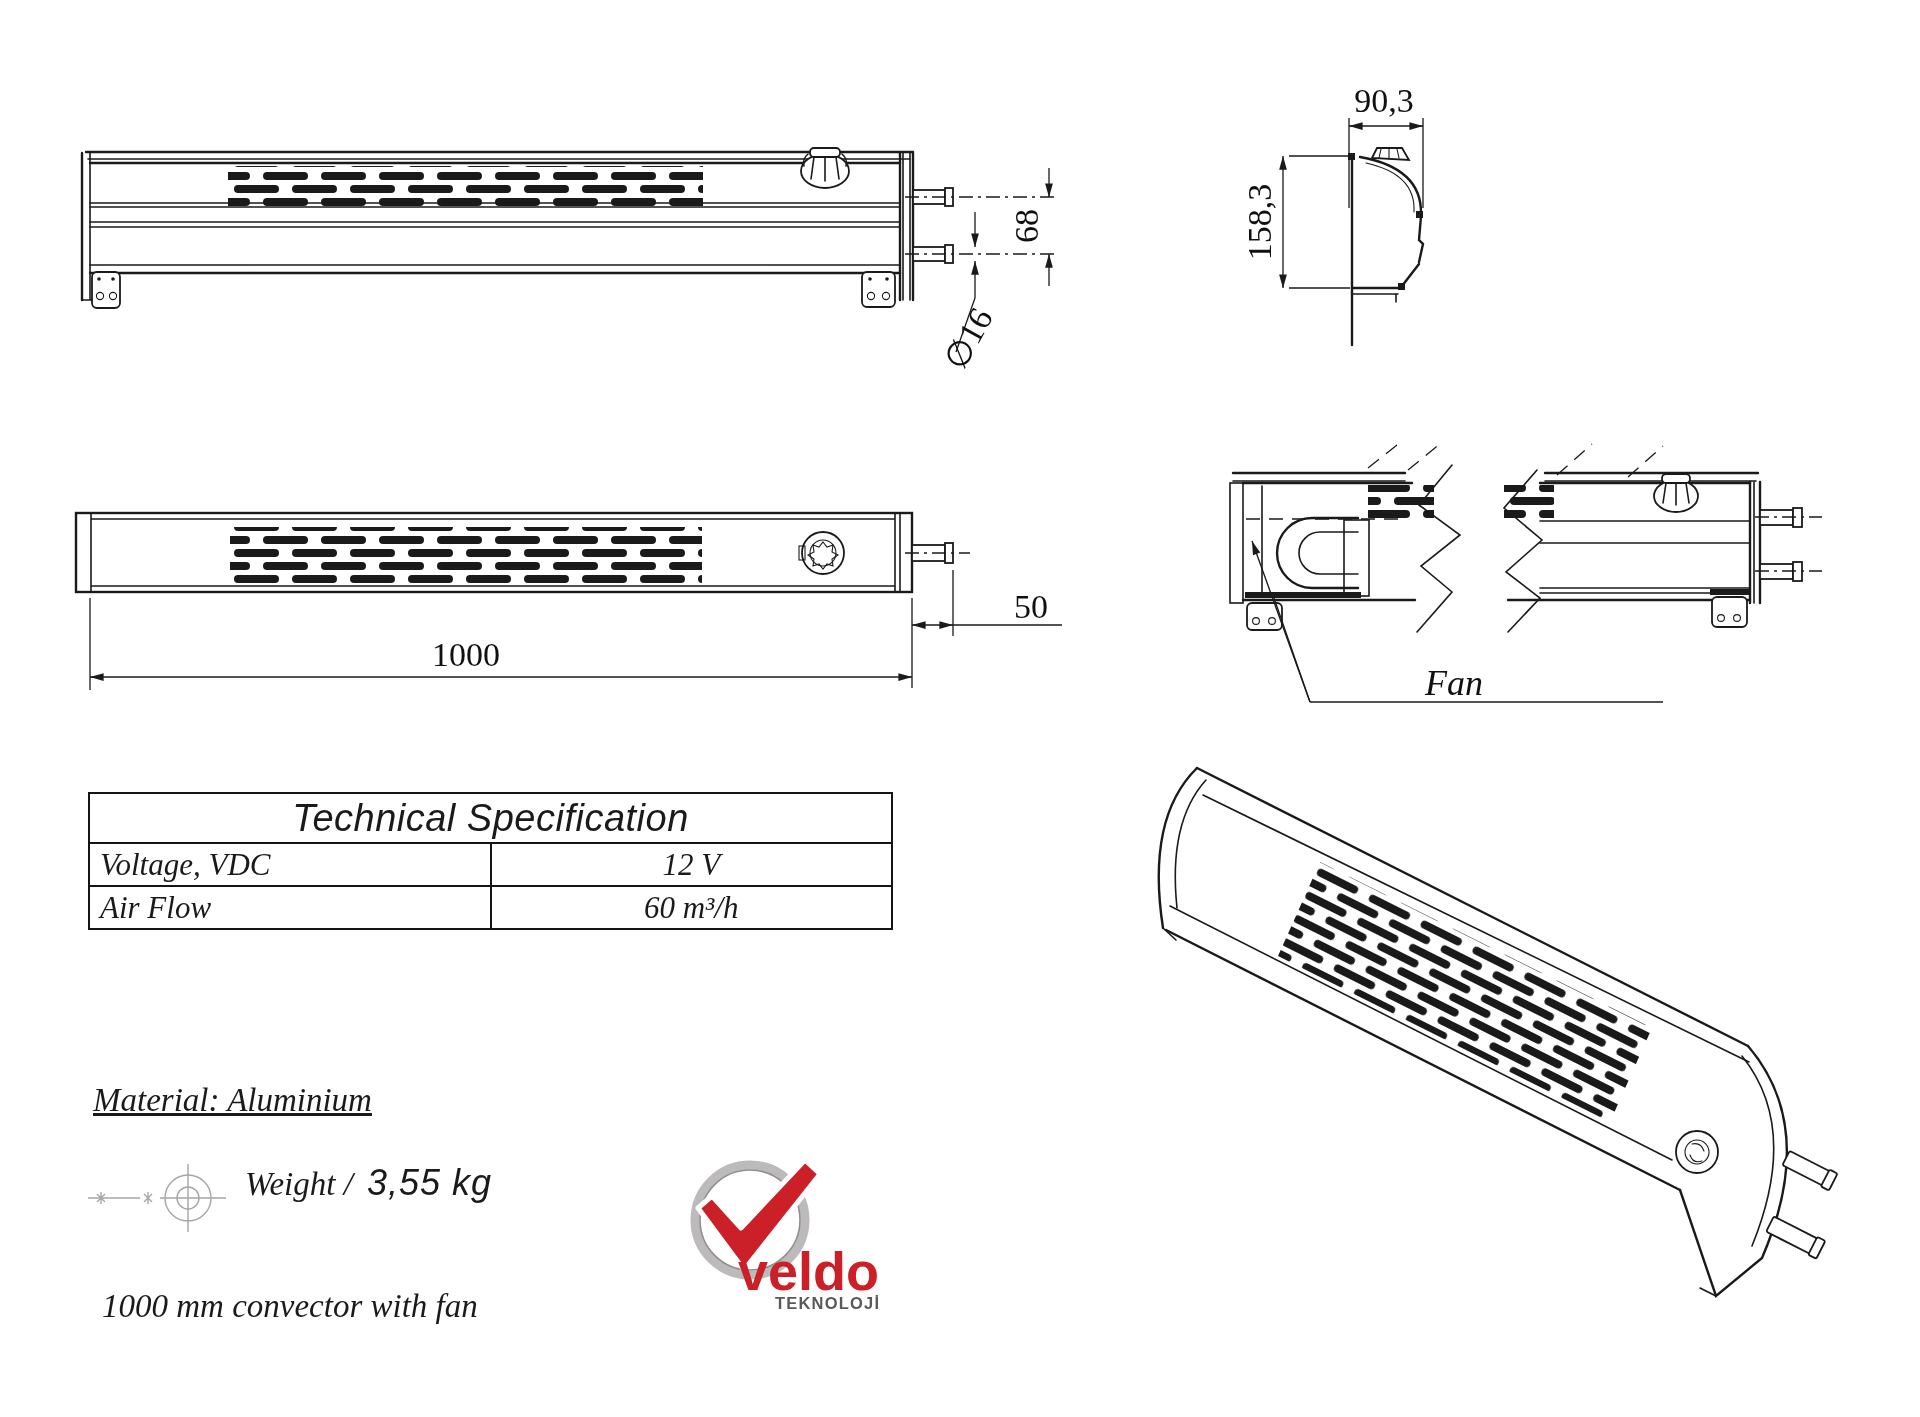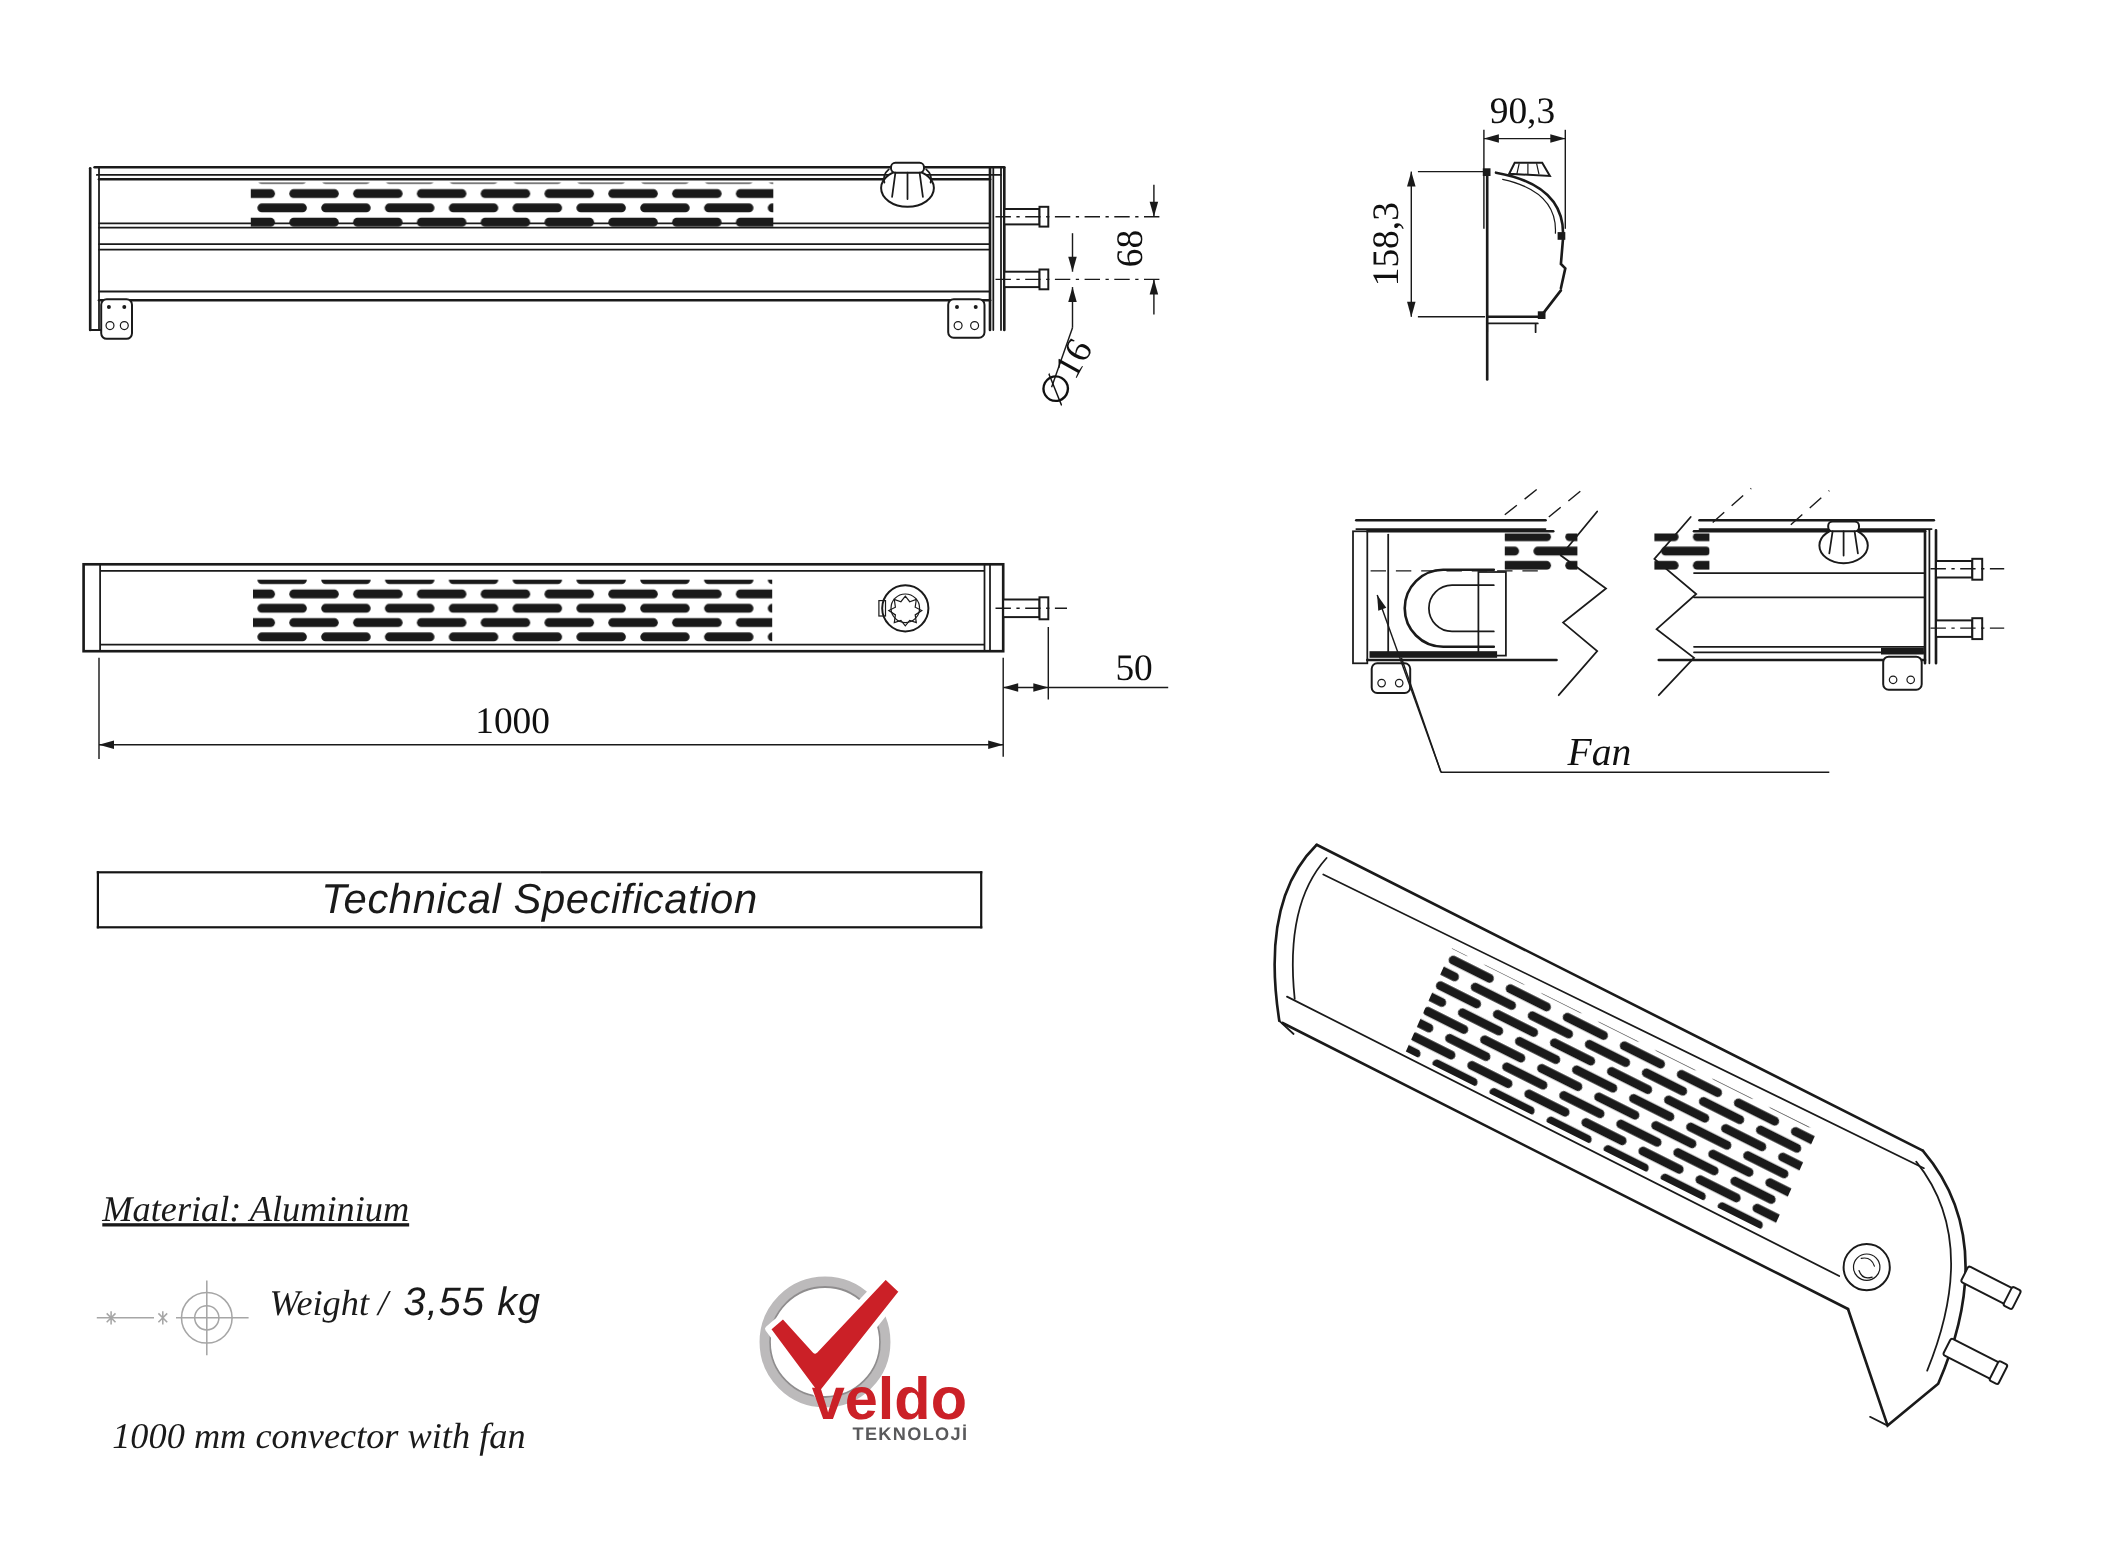--- a/index.html
+++ b/index.html
@@ -290,20 +290,28 @@
   </g>
 </svg>
 
 <table class="spec">
   <thead>
     <tr>
         <th colspan="2">Technical Specification</th>
       </tr>
   </thead>
   <tbody>
+    <tr>
+      <td class="lab">Voltage, VDC</td>
+      <td class="val">12 V</td>
+    </tr>
+    <tr>
+      <td class="lab">Air Flow</td>
+      <td class="val">60 m³/h</td>
+    </tr>
   </tbody>
 </table>
 
 <div class="note" id="material-note">Material: Aluminium</div>
 
 <div class="note" id="weight-note">
   <span class="wlab">Weight /</span>
   <span class="wval">3,55 kg</span>
 </div>
 

